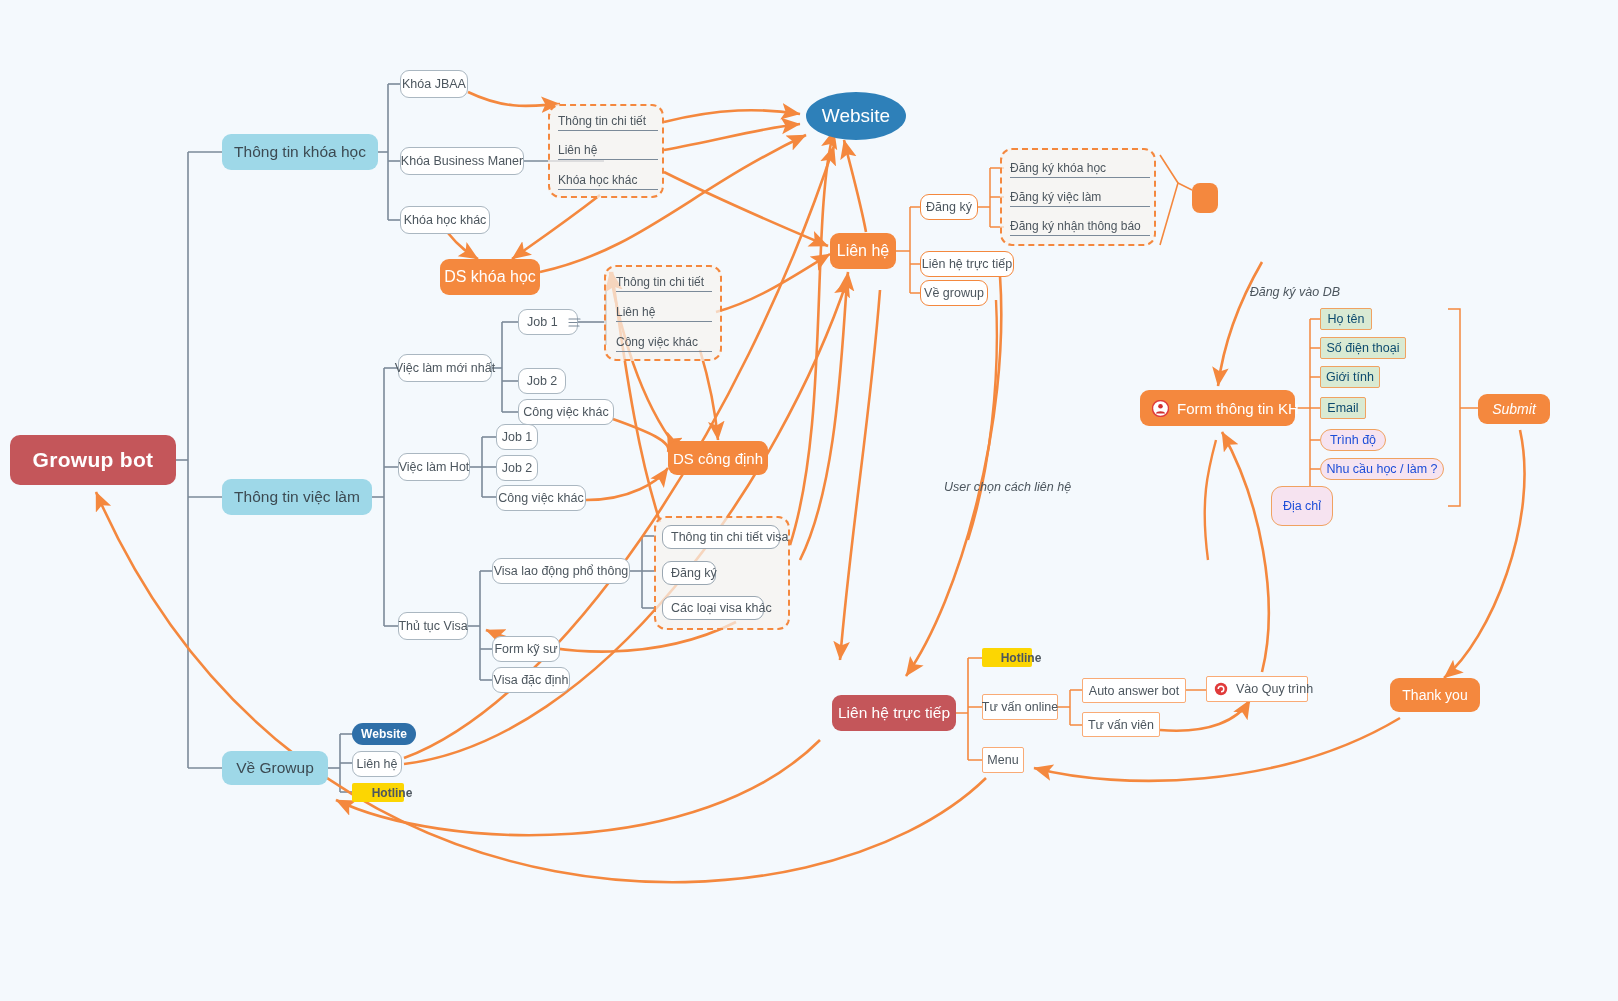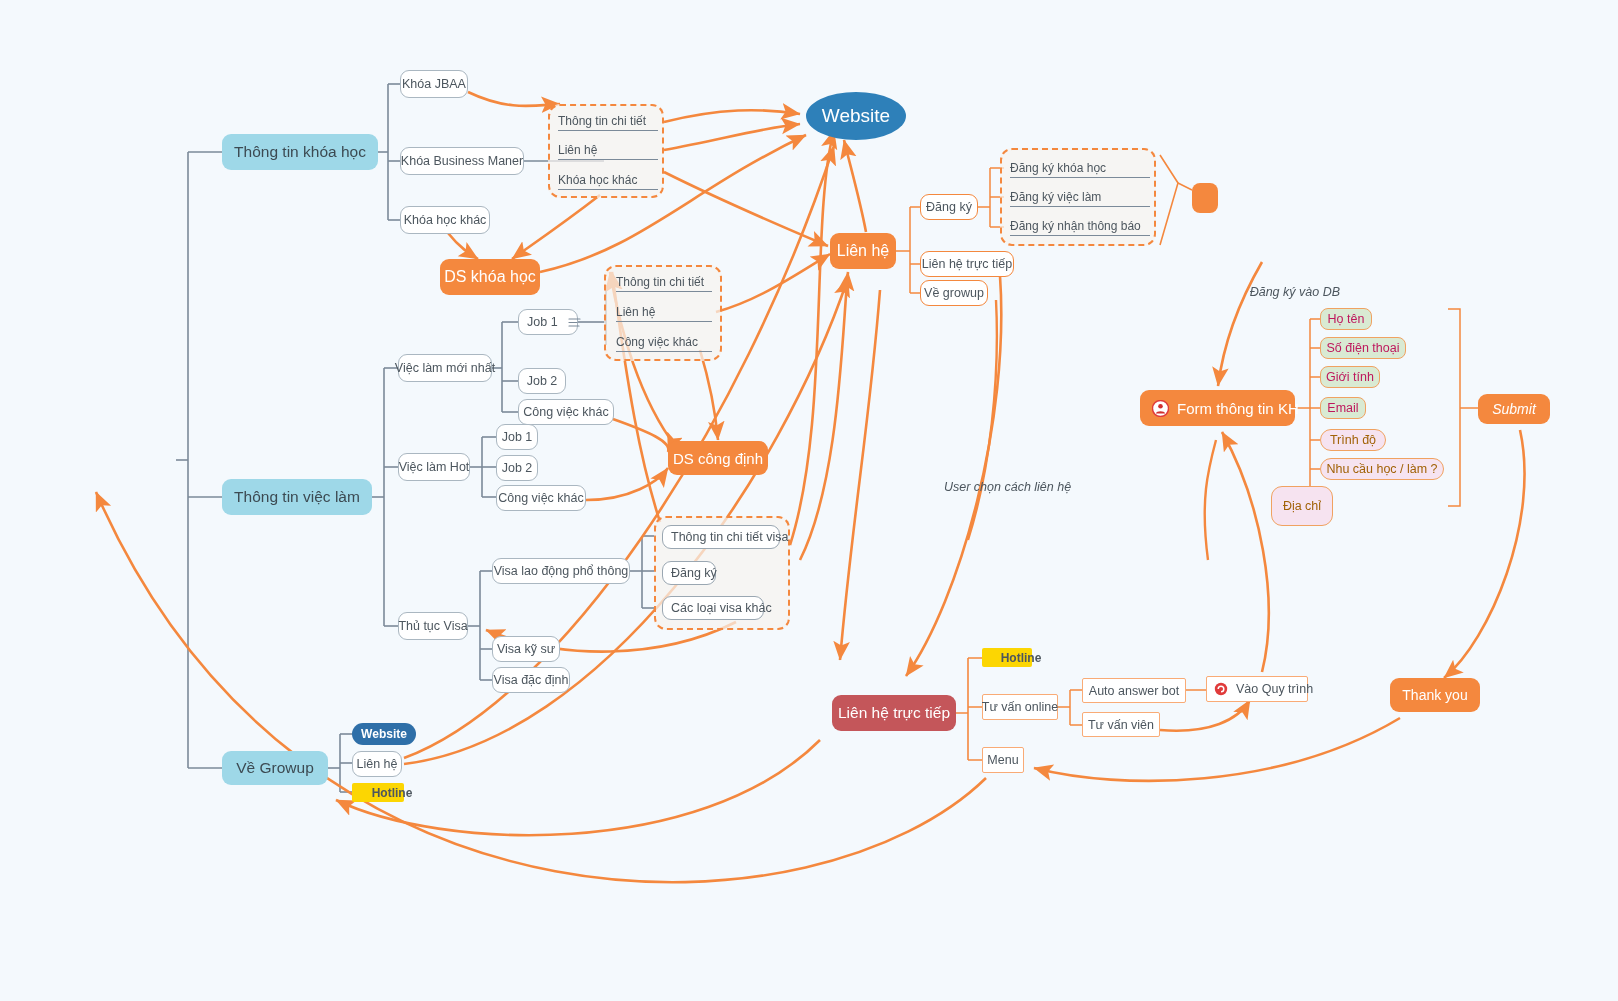--- a/index.html
+++ b/index.html
@@ -35,22 +35,22 @@
              border-radius:2px;}
   
   .n-red{background:#c4565a;color:#fff;font-size:15.5px;border-radius:9px;}
   
   .n-websiteblue{background:#2e80b9;color:#fff;font-size:19px;border-radius:50%;}
   .n-websitesm{background:#2e6fa8;color:#fff;font-size:12px;font-weight:bold;
                border-radius:12px;}
   
   .n-hotline{background:#fcd602;color:#4c565e;font-size:12px;font-weight:bold;border-radius:2px;padding-left:28px;}
   
-  .n-green{background:#d9ead3;color:#be185d;font-size:12.5px;border:1px solid #f0a261;border-radius:8px;}
-  .n-pink{background:#f6e3f0;color:#a16207;font-size:12.5px;border:1px solid #f0a261;border-radius:11px;}
+  .n-green{background:#d9ead3;color:#0c4a6e;font-size:12.5px;border:1px solid #f0a261;border-radius:2px;}
+  .n-pink{background:#f6e3f0;color:#1d4ed8;font-size:12.5px;border:1px solid #f0a261;border-radius:11px;}
 
   
   .grp{position:absolute;border:2.5px dashed #f4883e;border-radius:12px;
        background:rgba(246,242,238,.72);box-sizing:border-box;}
 
   
   .ul-item{position:absolute;color:#4c565e;font-size:12px;
            border-bottom:1px solid #7b8a99;display:flex;align-items:flex-end;
            padding-bottom:2px;box-sizing:border-box;}
 
@@ -233,20 +233,23 @@
       <path d="M996,300 C1000,380 990,470 968,540"></path>
       <path d="M1208,560 C1200,500 1208,470 1216,440"></path>
     </g>
   </svg>
 
   <div class="grp" style="left:548px;top:104px;width:116px;height:94px;"></div>
   <div class="grp" style="left:604px;top:265px;width:118px;height:96px;"></div>
   <div class="grp" style="left:654px;top:516px;width:136px;height:114px;"></div>
   <div class="grp" style="left:1000px;top:148px;width:156px;height:98px;"></div>
 
+  <div class="node n-root" style="left:10px;top:435px;width:166px;height:50px;">
+    <span>Growup bot</span>
+  </div>
 
   <div class="node n-blue" style="left:222px;top:134px;width:156px;height:36px;">
     <span>Thông tin khóa học</span>
   </div>
 
   <div class="node n-plain" style="left:400px;top:70px;width:68px;height:28px;">
     <span>Khóa JBAA</span>
   </div>
   <div class="node n-plain" style="left:400px;top:147px;width:124px;height:28px;">
     <span>Khóa Business Maner</span>
@@ -322,21 +325,21 @@
     <span>DS công định</span>
   </div>
 
   <div class="node n-plain" style="left:398px;top:612px;width:70px;height:28px;">
     <span>Thủ tục Visa</span>
   </div>
   <div class="node n-plain" style="left:492px;top:558px;width:138px;height:26px;">
     <span>Visa lao động phổ thông</span>
   </div>
   <div class="node n-plain" style="left:492px;top:636px;width:68px;height:26px;">
-    <span>Visa kỹ sư</span>
+    <span>Form kỹ sư</span>
   </div>
   <div class="node n-plain" style="left:492px;top:667px;width:78px;height:26px;">
     <span>Visa đặc định</span>
   </div>
 
   <div class="node n-plain" style="left:662px;top:525px;width:118px;height:24px;border-color:#9aa7b2;justify-content:flex-start;padding-left:8px;">
     <span>Thông tin chi tiết visa</span>
   </div>
   <div class="node n-plain" style="left:662px;top:561px;width:54px;height:24px;border-color:#9aa7b2;justify-content:flex-start;padding-left:8px;">
     <span>Đăng ký</span>

